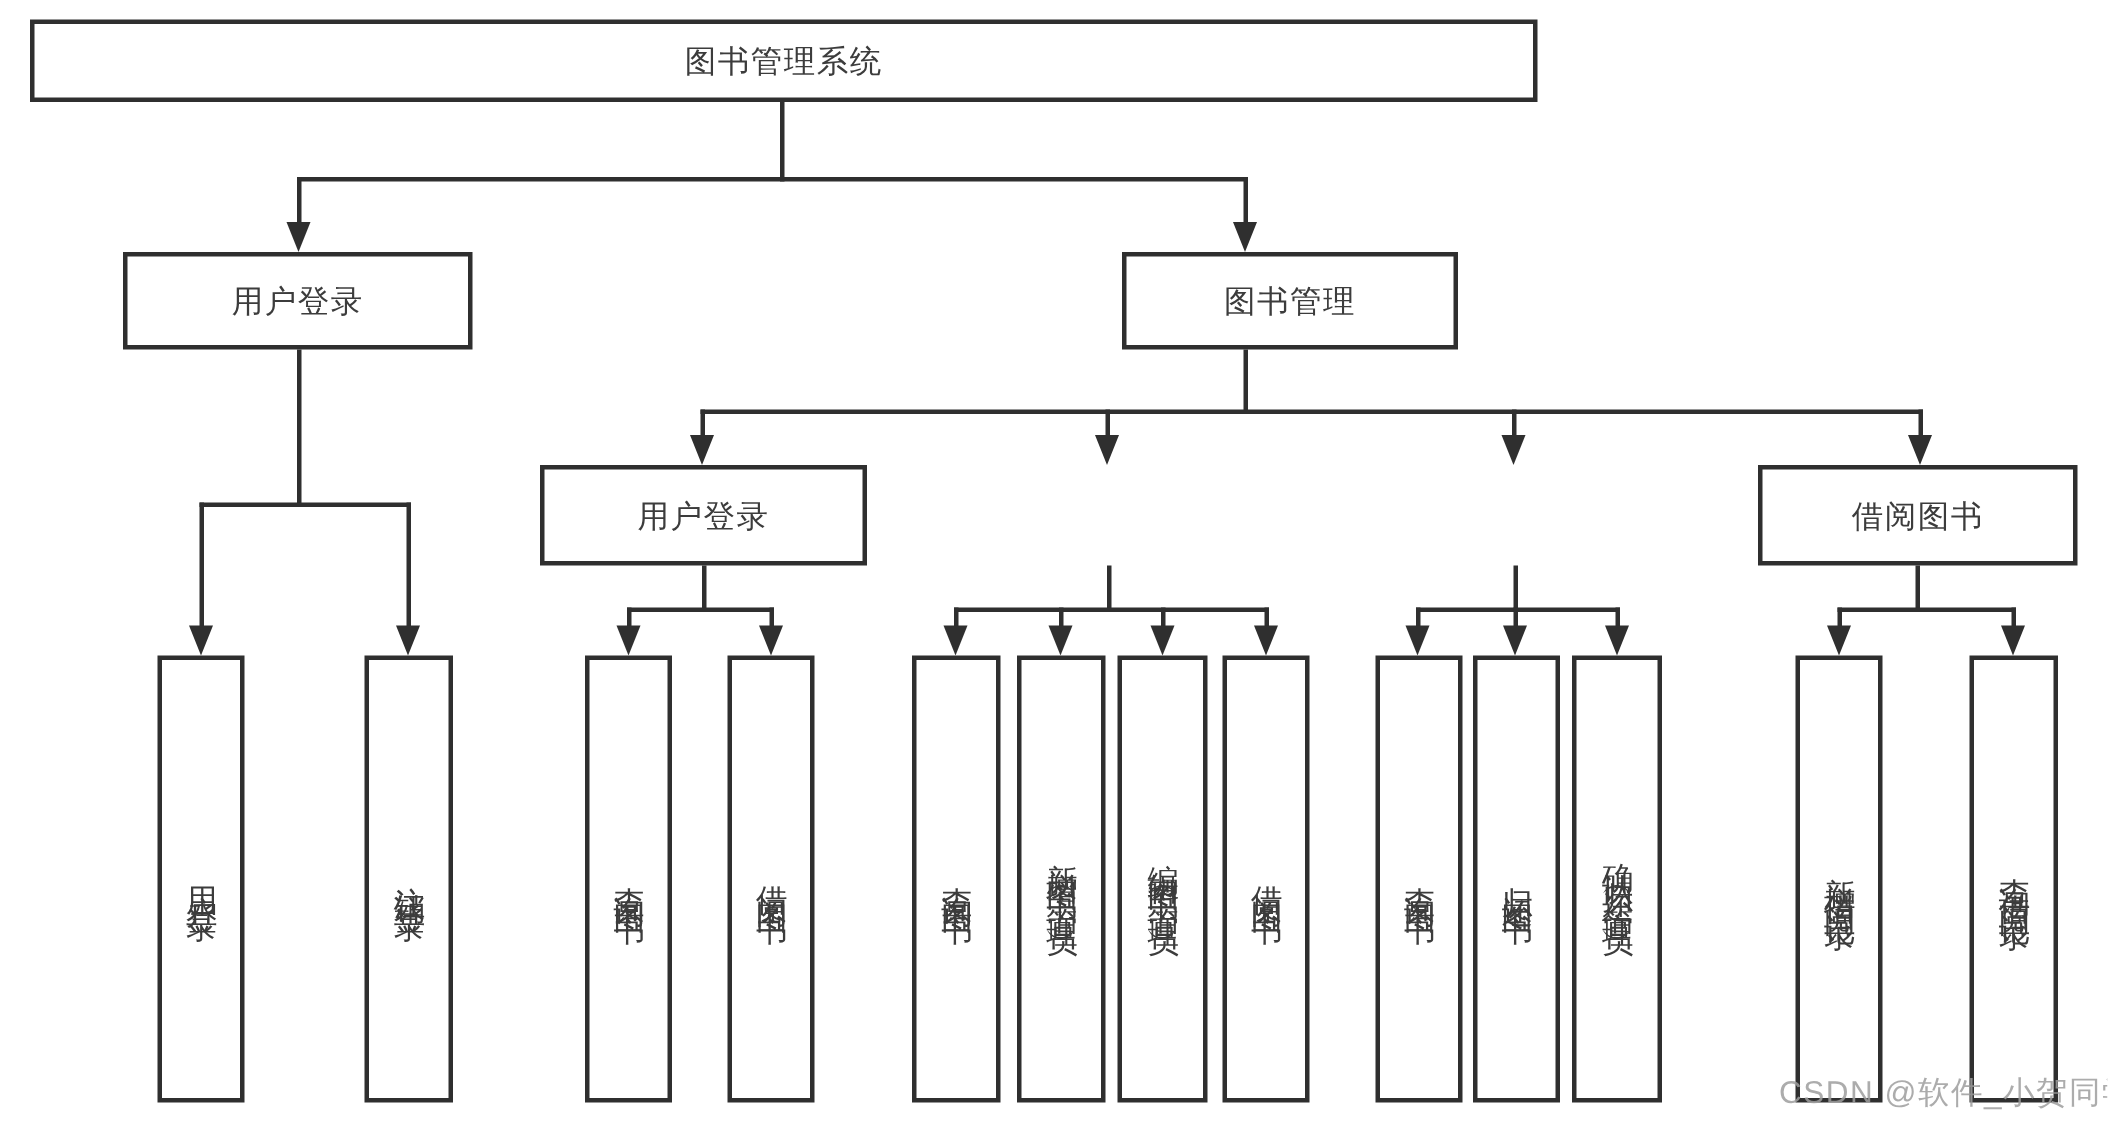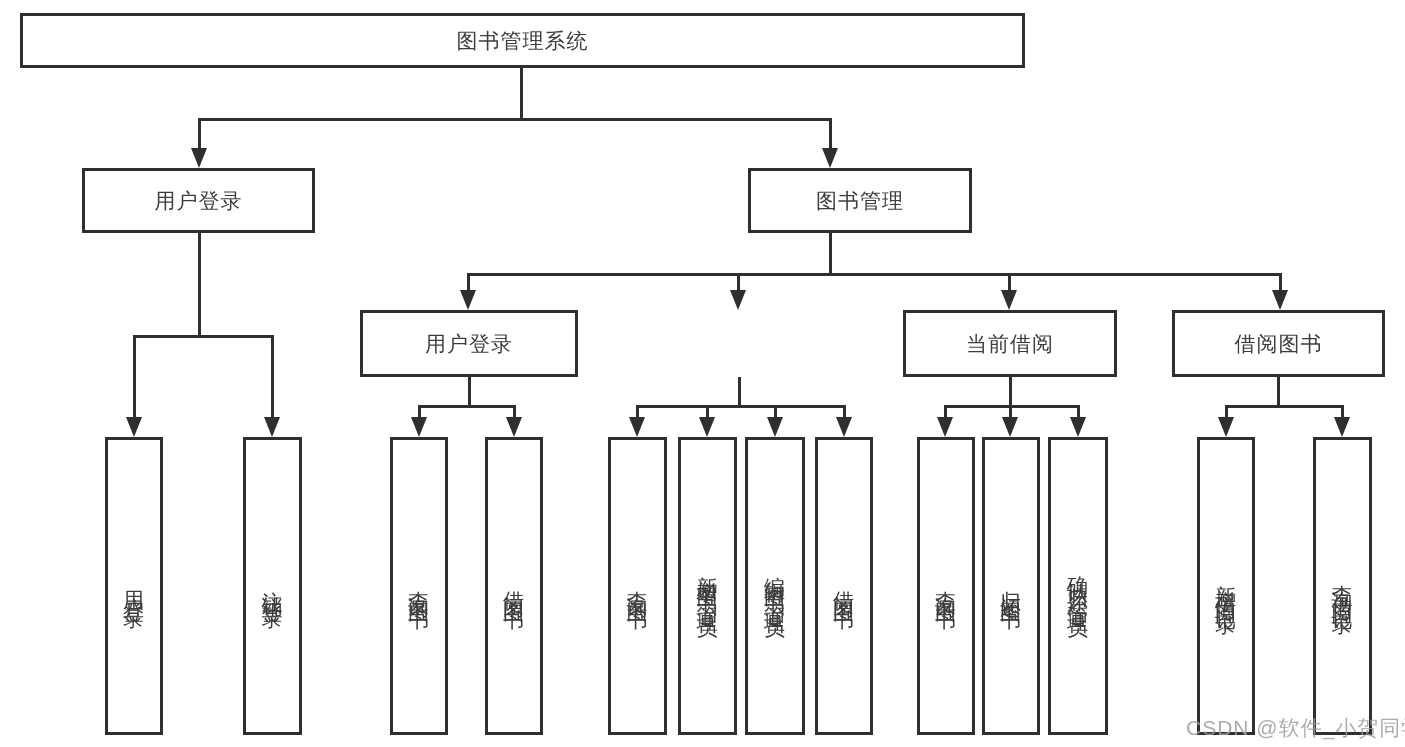--- a/index.html
+++ b/index.html
@@ -43,23 +43,20 @@
 
   <div class="node" style="left:82px; top:168px; width:233px; height:65px;">
     <span class="lbl">用户登录</span>
   </div>
   <div class="node" style="left:748px; top:168px; width:224px; height:65px;">
     <span class="lbl">图书管理</span>
   </div>
 
   <div class="node" style="left:360px; top:310px; width:218px; height:67px;">
     <span class="lbl">用户登录</span>
-  </div>
-  <div class="node" style="left:903px; top:310px; width:214px; height:67px;">
-    <span class="lbl">当前借阅</span>
   </div>
   <div class="node" style="left:1172px; top:310px; width:213px; height:67px;">
     <span class="lbl">借阅图书</span>
   </div>
 
   <div class="node vbox" style="left:105px; top:437px; width:58px; height:298px;">
     <span class="lbl">用户登录</span>
   </div>
   <div class="node vbox" style="left:243px; top:437px; width:59px; height:298px;">
     <span class="lbl">注销登录</span>

